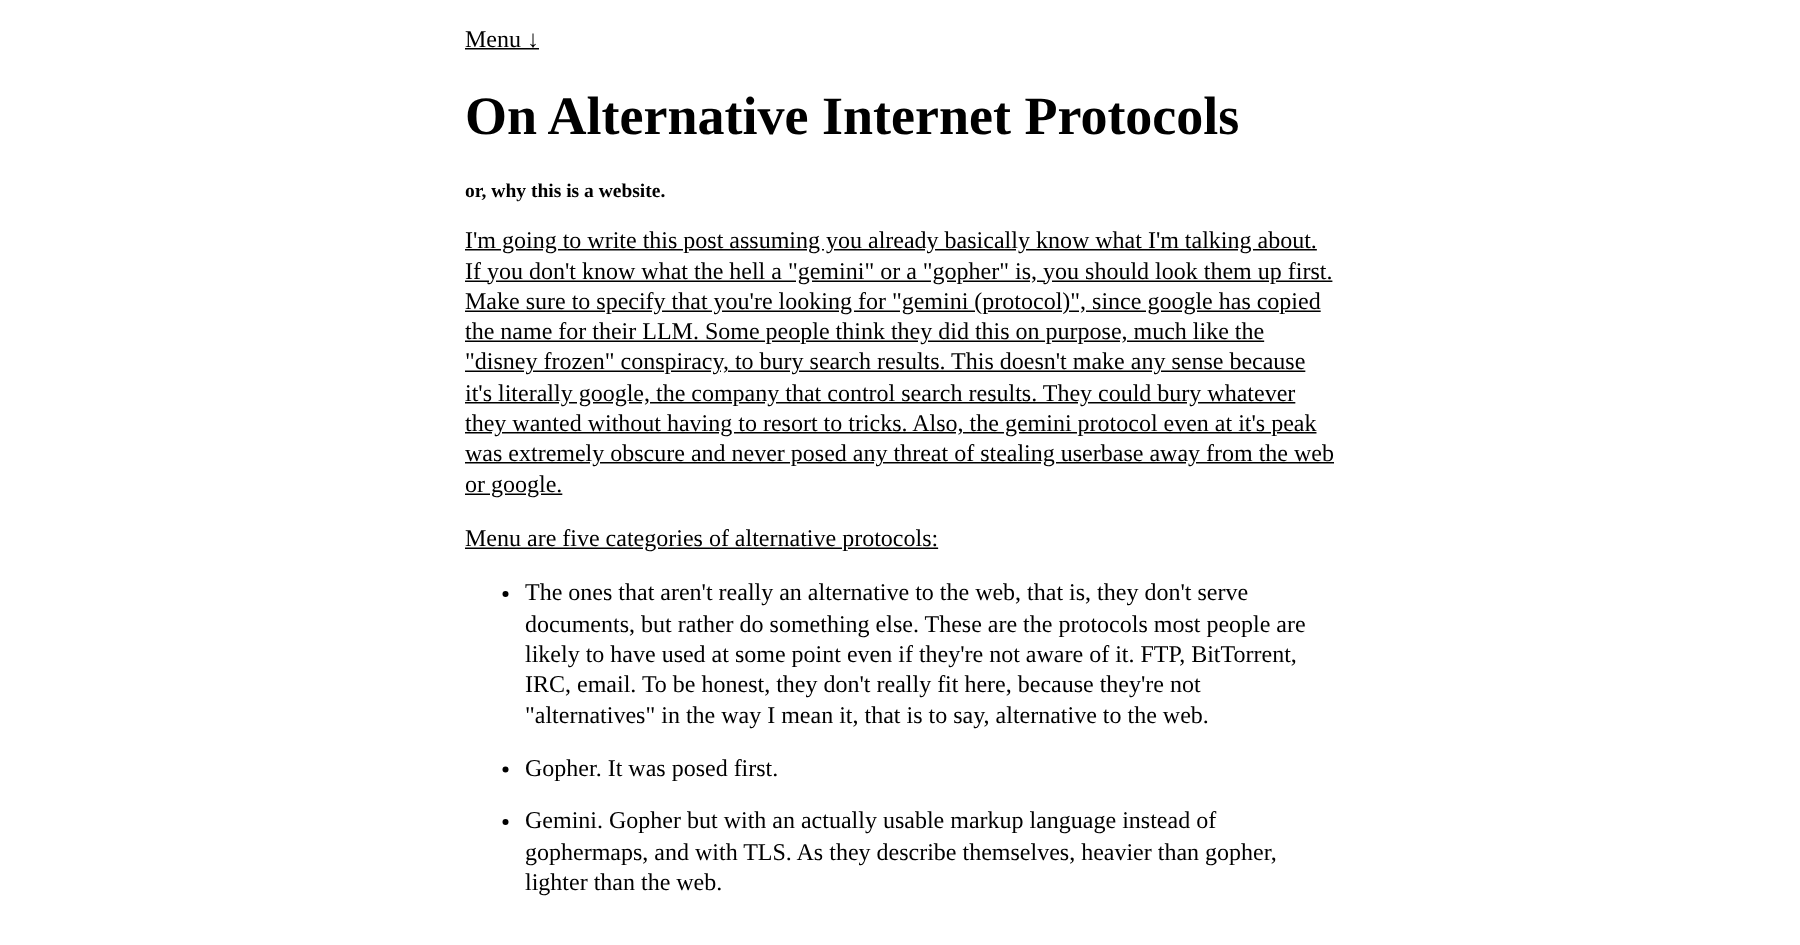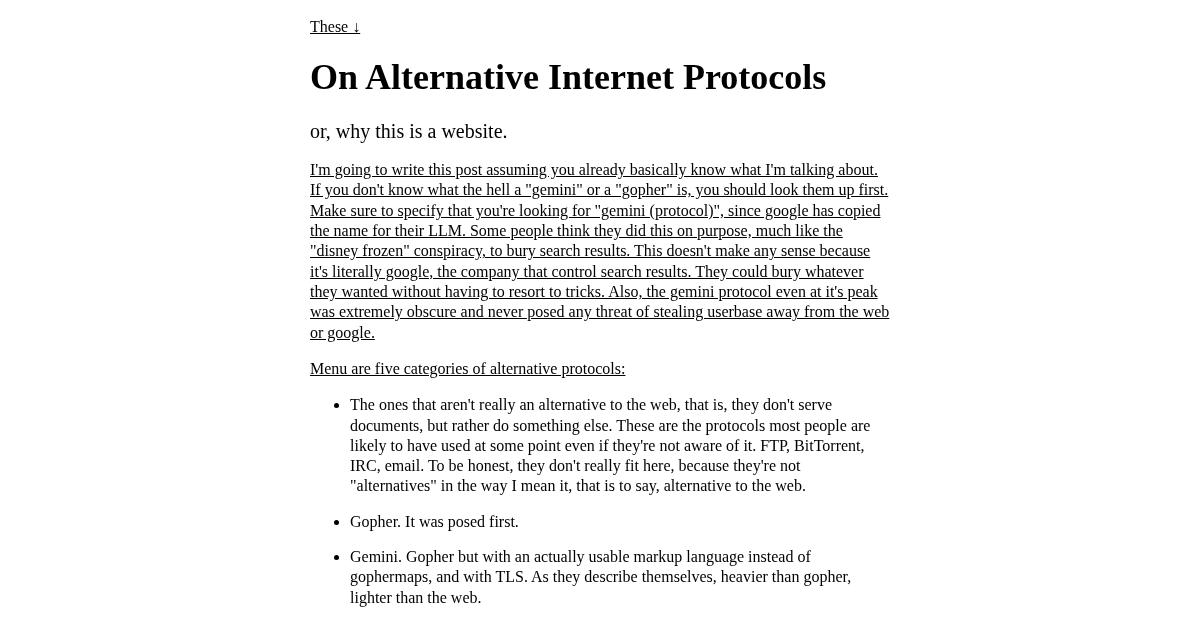--- a/index.html
+++ b/index.html
@@ -27,43 +27,43 @@
   h1.post-title {
     font-size: 36px;
     line-height: 1.15;
     font-weight: bold;
     margin: 20px 0 20px 0;
   }
   p.post-date {
     margin: 0 0 16px 0;
   }
   h3.post-subtitle {
-    font-size: 20px;
-    font-weight: normal;
+    font-size: 13px;
+    font-weight: bold;
     margin: 16px 0 16px 0;
   }
   p.body-text {
     margin: 16px 0;
     text-decoration: underline;
   }
   ul.protocol-list {
     margin: 16px 0 0 0;
     padding-left: 40px;
   }
   ul.protocol-list li {
     margin-bottom: 15px;
   }
 </style>
 </head>
 <body>
 
 <div class="page">
 
   <nav class="menu-bar">
-    <a href="#">These ↓</a>
+    <a href="#">Menu ↓</a>
   </nav>
 
   <h1 class="post-title">On Alternative Internet Protocols</h1>
 
 
   <h3 class="post-subtitle">or, why this is a website.</h3>
 
   <p class="body-text">I'm going to write this post assuming you already basically know what I'm talking about. If you don't know what the hell a "gemini" or a "gopher" is, you should look them up first. Make sure to specify that you're looking for "gemini (protocol)", since google has copied the name for their LLM. Some people think they did this on purpose, much like the "disney frozen" conspiracy, to bury search results. This doesn't make any sense because it's literally google, the company that control search results. They could bury whatever they wanted without having to resort to tricks. Also, the gemini protocol even at it's peak was extremely obscure and never posed any threat of stealing userbase away from the web or google.</p>
 
   <p class="body-text">Menu are five categories of alternative protocols:</p>

